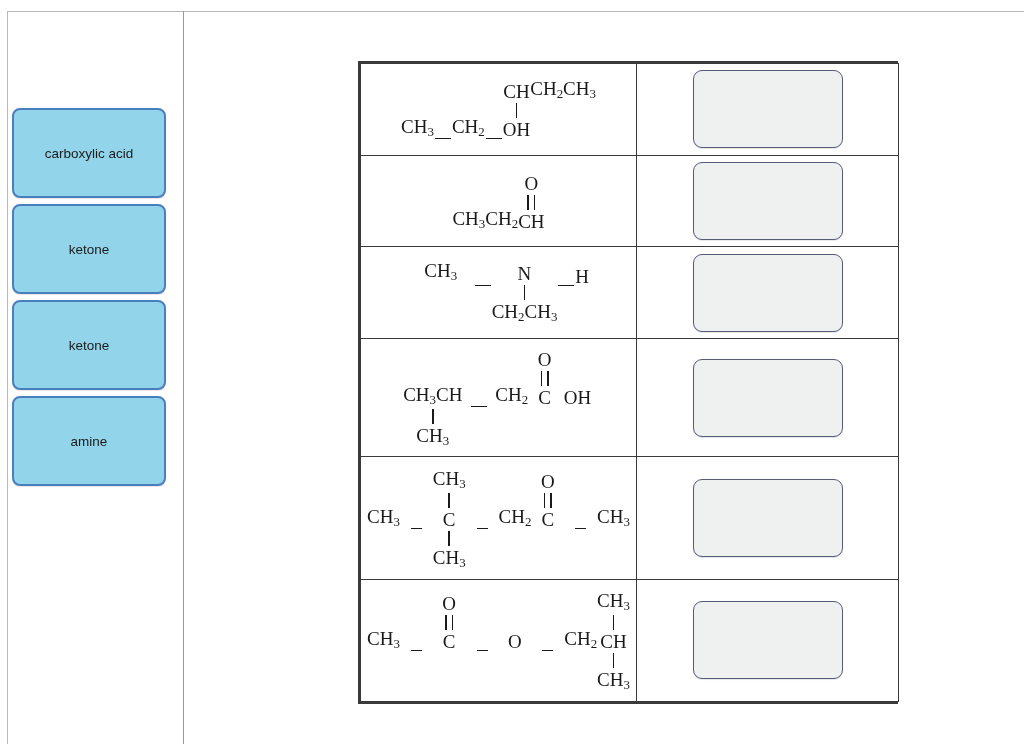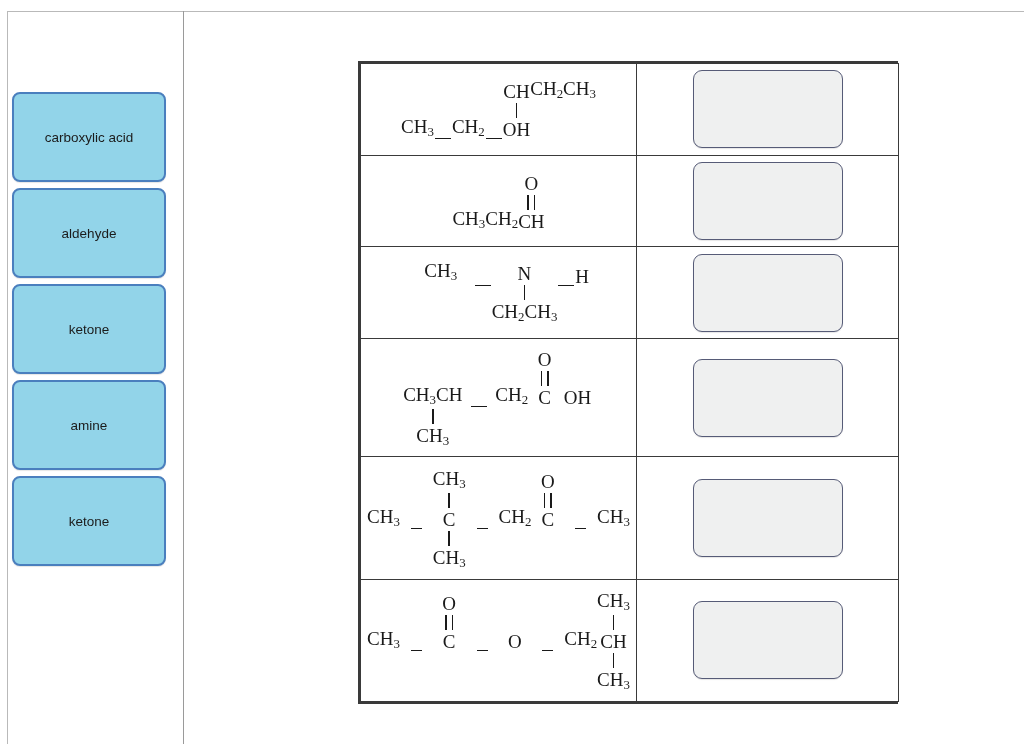--- a/index.html
+++ b/index.html
@@ -46,21 +46,21 @@
     left: 184px;
     top: 11px;
     width: 840px;
     height: 1px;
     background: #b9b9b9;
   }
 
   .tile-stack {
     position: absolute;
     left: 12px;
-    top: 92px;
+    top: 108px;
     width: 154px;
   }
 
   .tile {
     width: 154px;
     height: 90px;
     margin-bottom: 6px;
     background: #92d4e9;
     border: 2px solid #4a7fbe;
     border-radius: 8px;
@@ -194,31 +194,28 @@
 
   <div class="top-rule"></div>
   <div class="left-panel"></div>
   <div class="panel-divider"></div>
 
   <div class="tile-stack">
     <div class="tile">
       <span>carboxylic acid</span>
     </div>
     <div class="tile">
-      <span>aldehyde</span>
+      <span>ketone</span>
     </div>
     <div class="tile">
       <span>ketone</span>
     </div>
     <div class="tile">
       <span>amine</span>
     </div>
-    <div class="tile">
-      <span>ketone</span>
-    </div>
   </div>
 
   <div class="match-table">
   <table>
     <colgroup>
           <col class="col-structure">
           <col class="col-target">
         </colgroup>
     <tbody>
 

